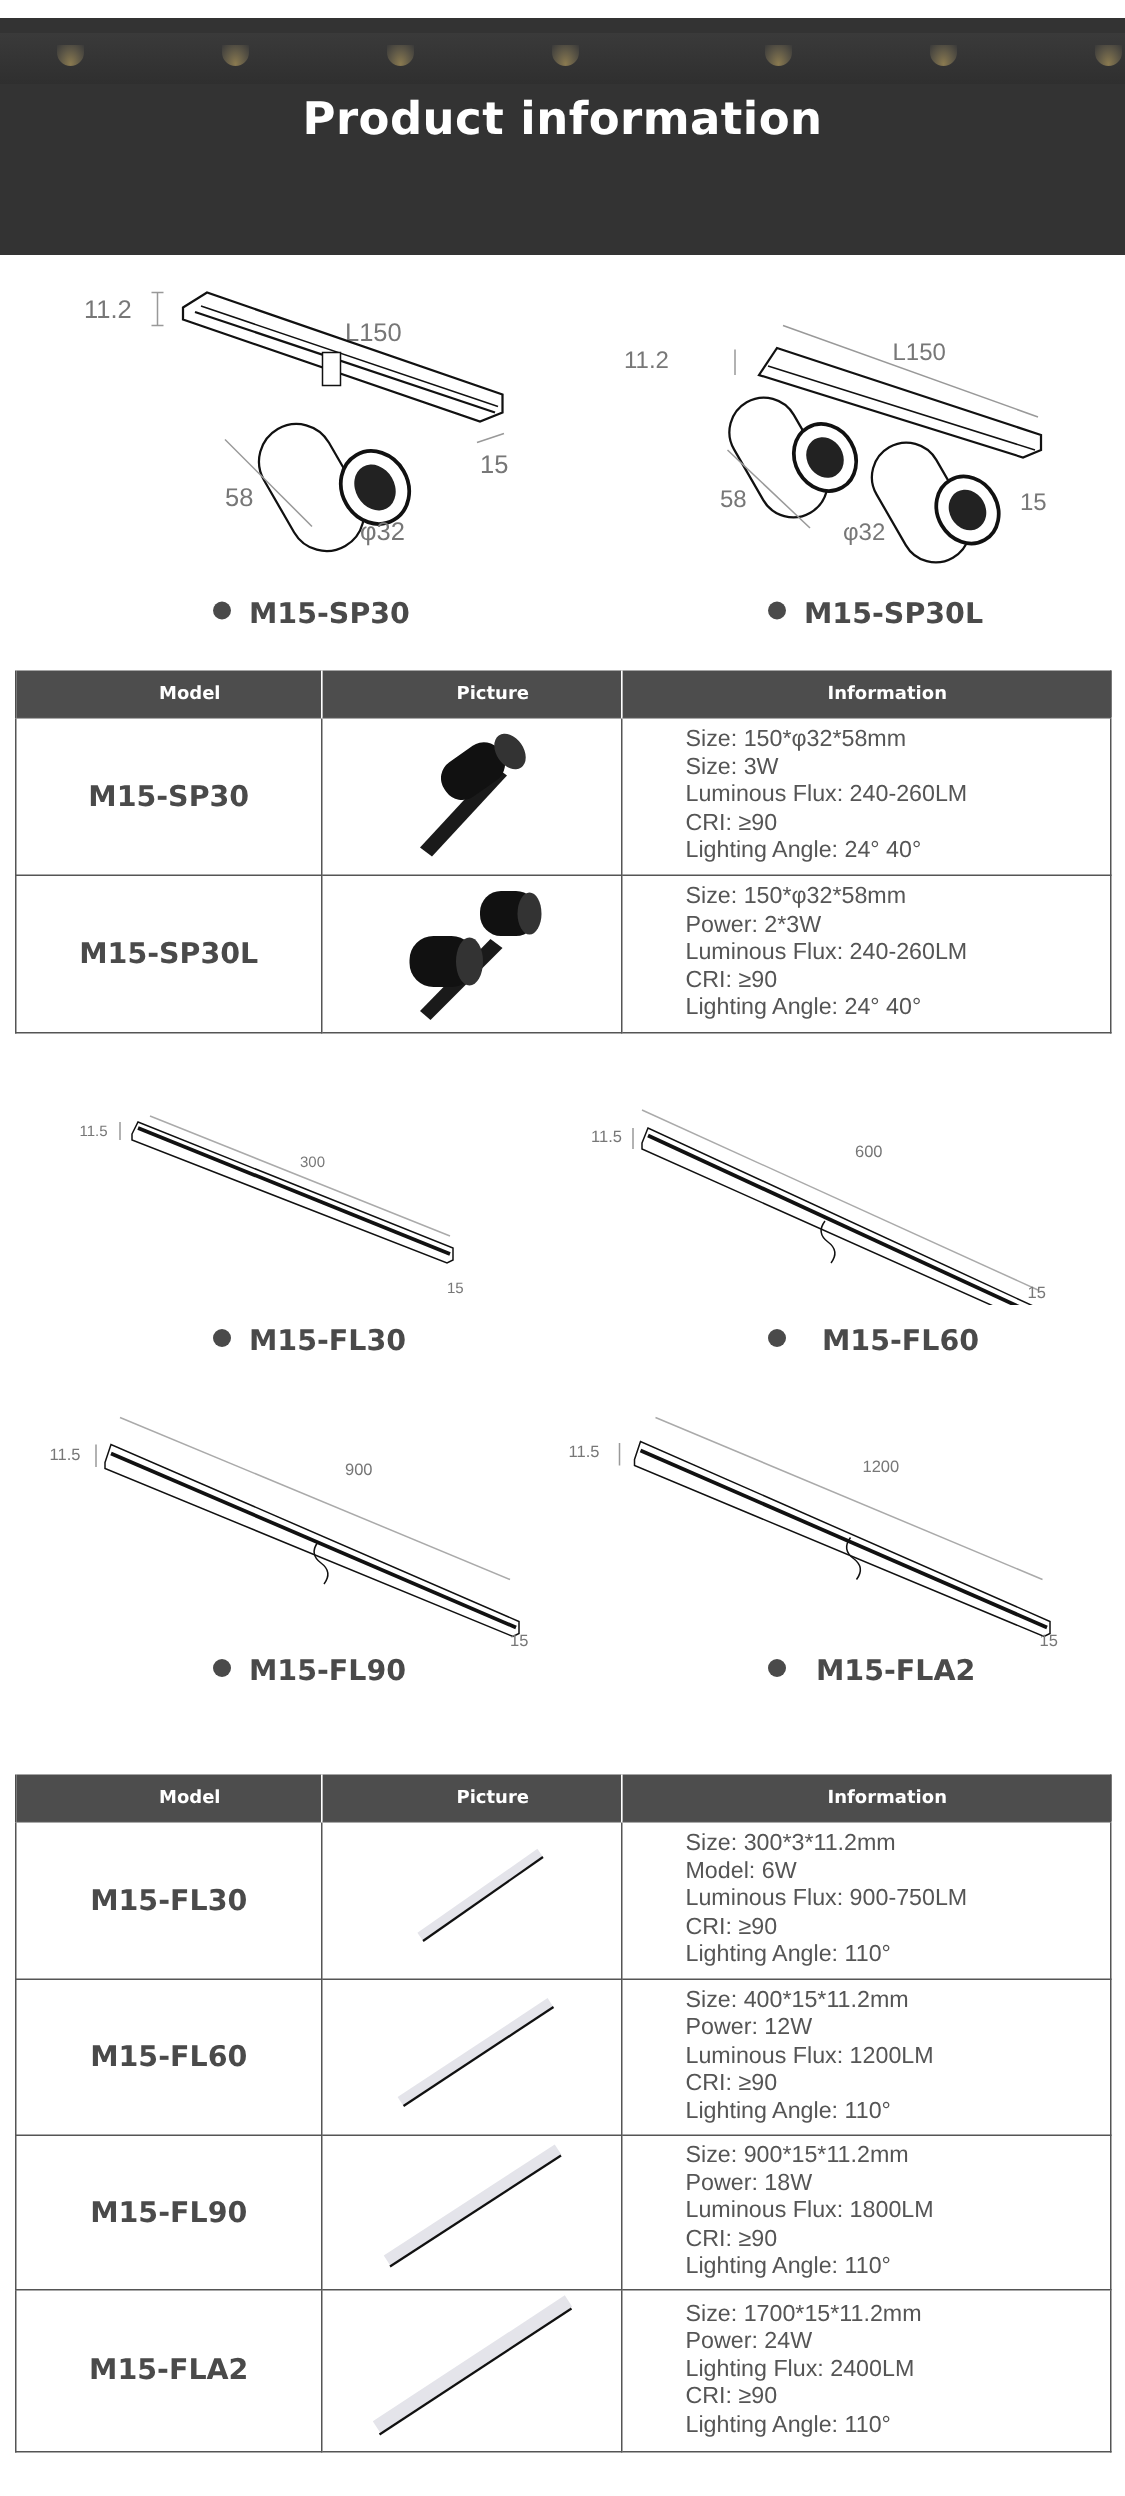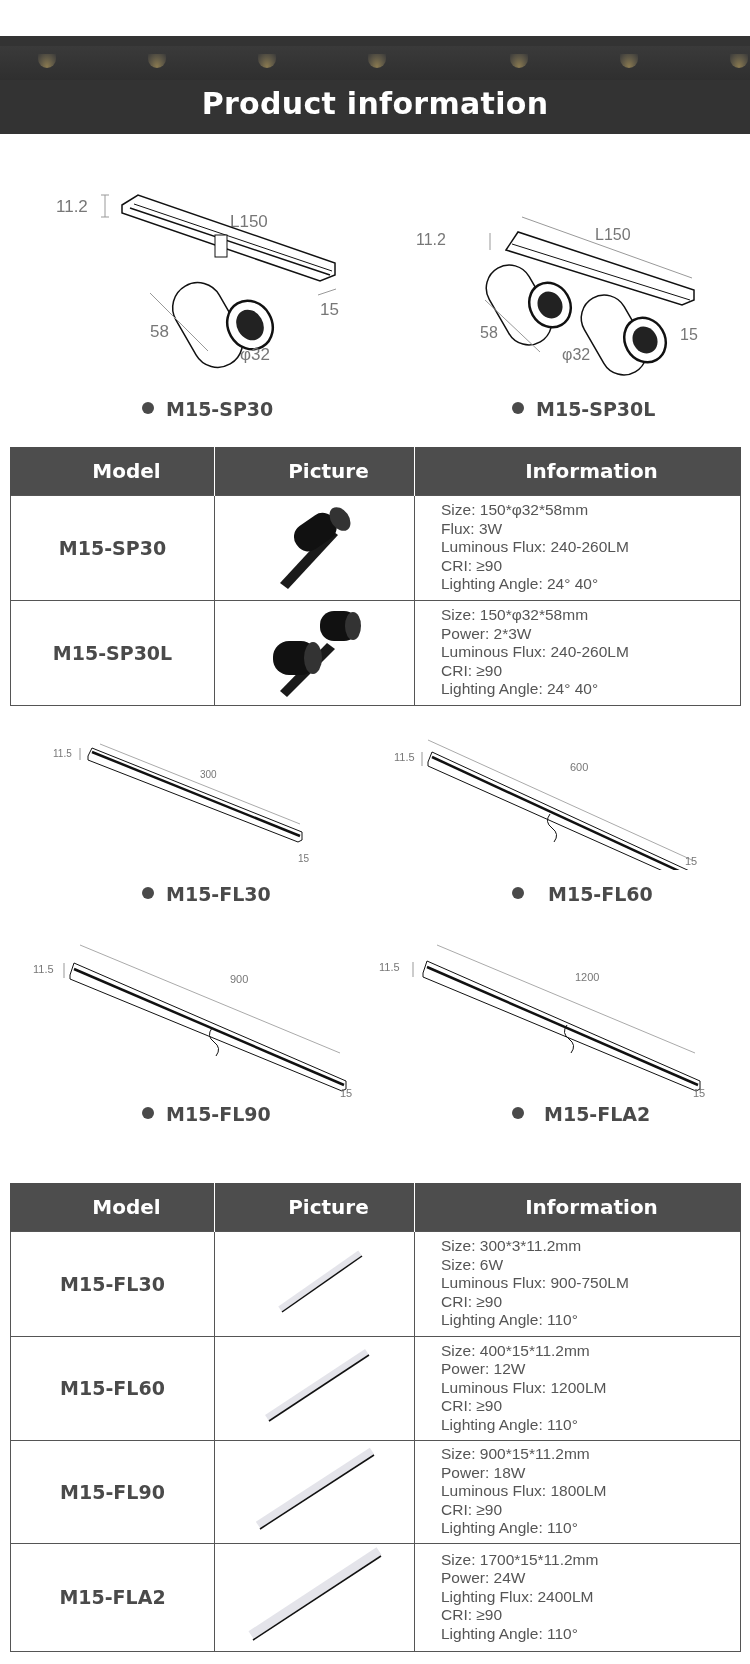--- a/index.html
+++ b/index.html
@@ -1,41 +1,41 @@
 <!DOCTYPE html>
 <html><head>
 <meta charset="utf-8">
 <style>
   * { box-sizing: border-box; margin: 0; padding: 0; }
   html, body { width: 750px; height: 1664px; background: #ffffff; overflow: hidden; }
   body { position: relative; font-family: "Liberation Sans", sans-serif; color: #444; }
 
-  .banner { position: absolute; left: 0; top: 36px; width: 750px; height: 98px; background: #333333; overflow: hidden; }
+  .banner { position: absolute; left: 0; top: 12px; width: 750px; height: 158px; background: #333333; overflow: hidden; }
   .banner .strip { position: absolute; left: 0; top: 10px; width: 750px; height: 34px;
     background: linear-gradient(#3a3a3a, #2f2f2f); }
   .banner .lamp { position: absolute; top: 18px; width: 18px; height: 14px; border-radius: 0 0 9px 9px;
     background: radial-gradient(ellipse at 50% 90%, #8a7a50 0%, #5c5646 55%, #3a3a3a 100%); }
   .banner .title { position: absolute; left: 0; right: 0; top: 50px; text-align: center;
     color: #ffffff; font-weight: bold; font-size: 30px; letter-spacing: 0.3px; font-family: "DejaVu Sans", sans-serif; }
 
   .drawing { position: absolute; }
   .dim { fill: #777; font-family: "Liberation Sans", sans-serif; }
 
   .model-label { position: absolute; font-family: "DejaVu Sans", sans-serif; font-weight: bold; font-size: 19px; color: #4a4a4a; white-space: nowrap; }
   .model-label .dot { display: inline-block; width: 12px; height: 12px; border-radius: 50%; background: #4a4a4a; margin-right: 12px; vertical-align: 2px; }
 
   table.spec { position: absolute; left: 10px; width: 730px; border-collapse: collapse; table-layout: fixed; }
-  table.spec th { background: #4d4d4d; color: #fff; font-family: "DejaVu Sans", sans-serif; font-weight: bold; font-size: 20px;
-    height: 48px; border-left: 1px solid #fff; border-right: 1px solid #fff; padding-left: 28px; }
+  table.spec th { background: #4d4d4d; color: #fff; font-family: "DejaVu Sans", sans-serif; font-weight: bold; font-size: 12px;
+    height: 31px; border-left: 1px solid #fff; border-right: 1px solid #fff; padding-left: 28px; }
   table.spec th:first-child { border-left: 1px solid #4d4d4d; }
   table.spec th:last-child { border-right: 1px solid #4d4d4d; margin-top: 44px; }
   table.spec td { border: 1.5px solid #555; vertical-align: middle; }
   td.model { text-align: center; font-family: "DejaVu Sans", sans-serif; font-weight: bold; font-size: 19px; color: #4a4a4a; }
   td.pic { text-align: center; }
-  td.info { padding-left: 26px; font-size: 15.5px; color: #555; line-height: 18.6px; }
+  td.info { padding-left: 42px; font-size: 15.5px; color: #555; line-height: 18.6px; }
   td.info div { white-space: nowrap; }
 </style>
 </head>
 <body>
 
 <div class="banner">
   <div class="strip"></div>
   <div class="lamp" style="left:38px"></div>
   <div class="lamp" style="left:148px"></div>
   <div class="lamp" style="left:258px"></div>
@@ -115,21 +115,21 @@
       <svg width="90" height="90" viewBox="0 0 90 90">
         <polygon points="10,82 60,28 68,34 18,88" fill="#1a1a1a"></polygon>
         <g transform="rotate(-35 45 35)">
               <rect x="25" y="18" width="45" height="28" rx="13" fill="#111"></rect>
             </g>
         <ellipse cx="70" cy="18" rx="9" ry="13" fill="#333" transform="rotate(-35 70 18)"></ellipse>
       </svg>
     </td>
     <td class="info">
       <div>Size: 150*φ32*58mm</div>
-      <div>Flux: 3W</div>
+      <div>Size: 3W</div>
       <div>Luminous Flux:  240-260LM</div>
       <div>CRI:  ≥90</div>
       <div>Lighting Angle: 24° 40°</div>
     </td>
   </tr>
   <tr style="height:105px">
     <td class="model">M15-SP30L</td>
     <td class="pic">
       <svg width="100" height="95" viewBox="0 0 100 95">
         <polygon points="15,88 62,40 70,46 22,94" fill="#1a1a1a"></polygon>
@@ -210,21 +210,21 @@
   <tr style="height:105px">
     <td class="model">M15-FL30</td>
     <td class="pic">
       <svg width="110" height="70" viewBox="0 0 110 70">
         <line x1="20" y1="62" x2="100" y2="6" stroke="#e4e4ea" stroke-width="6"></line>
         <line x1="22" y1="65" x2="102" y2="9" stroke="#111" stroke-width="1.5"></line>
       </svg>
     </td>
     <td class="info">
       <div>Size: 300*3*11.2mm</div>
-      <div>Size: 6W</div>
+      <div>Model: 6W</div>
       <div>Luminous Flux:  900-750LM</div>
       <div>CRI:  ≥90</div>
       <div>Lighting Angle: 110°</div>
     </td>
   </tr>
   <tr style="height:104px">
     <td class="model">M15-FL60</td>
     <td class="pic">
       <svg width="120" height="80" viewBox="0 0 120 80">
         <line x1="12" y1="72" x2="112" y2="6" stroke="#e4e4ea" stroke-width="7"></line>

